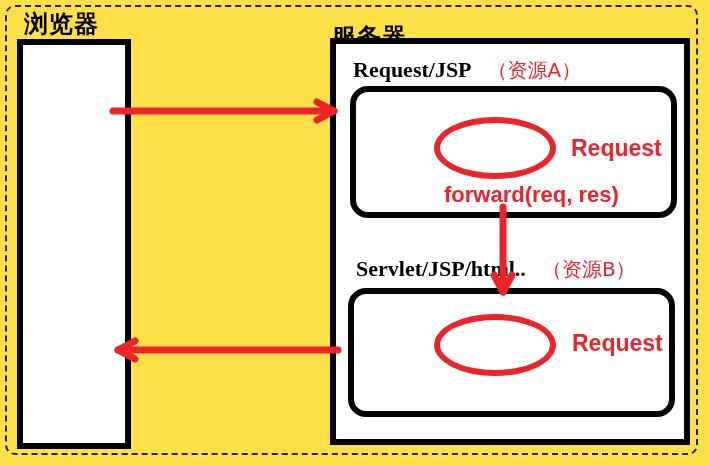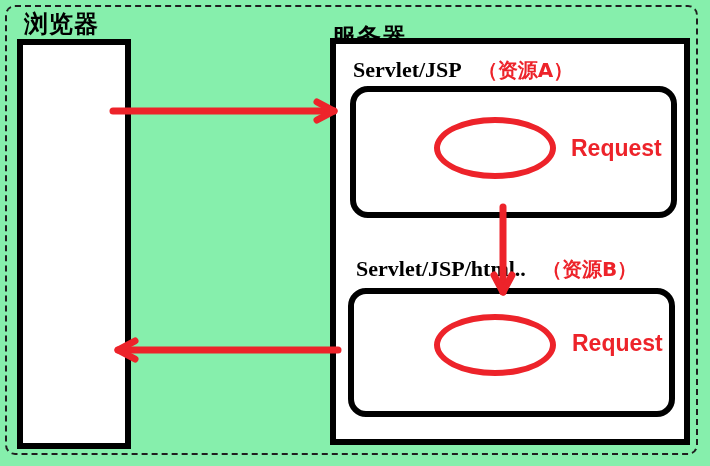--- a/index.html
+++ b/index.html
@@ -4,21 +4,21 @@
 <style>
   :root { --red: #ed232a; --black: #000000; }
   * { margin: 0; padding: 0; box-sizing: border-box; }
   html, body { background: #ffffff; }
   body { font-family: "Liberation Sans", sans-serif; }
 
   .canvas {
     position: relative;
     width: 710px;
     height: 466px;
-    background: #86efac;
+    background: #fde047;
     overflow: hidden;
   }
 
   .outer-frame {
     position: absolute;
     left: 5px; top: 5px;
     width: 693px; height: 450px;
     border: 2px dashed #1f1f1f;
     border-radius: 10px;
   }
@@ -56,21 +56,21 @@
     font-family: "Liberation Serif", "DejaVu Serif", serif;
     font-weight: bold;
     font-size: 22px;
     color: var(--black);
     white-space: nowrap;
   }
   .resA-label { left: 353px; top: 57px; }
   .resB-label { left: 356px; top: 256px; }
   .res-tag {
     font-family: "DejaVu Sans", "Liberation Serif", serif;
-    font-weight: bold;
+    font-weight: normal;
     font-size: 20px;
     color: var(--red);
     margin-left: 16px;
   }
 
   .round-box {
     position: absolute;
     width: 327px;
     border: 6px solid var(--black);
     border-radius: 18px;
@@ -116,25 +116,26 @@
 
   <div class="outer-frame"></div>
 
   <div class="cjk-label browser-label">浏览器</div>
   <div class="browser-box"></div>
 
   <div class="cjk-label server-label">服务器</div>
   <div class="server-box"></div>
 
   <div class="res-label resA-label">
-    <span>Servlet/JSP</span><span class="res-tag">（资源A）</span>
+    <span>Request/JSP</span><span class="res-tag">（资源A）</span>
   </div>
   <div class="round-box boxA"></div>
   <div class="req-ellipse ellipseA"></div>
   <div class="red-serif requestA">Request</div>
+  <div class="red-serif forward">forward(req, res)</div>
 
   <div class="res-label resB-label">
     <span>Servlet/JSP/html..</span><span class="res-tag">（资源B）</span>
   </div>
   <div class="round-box boxB"></div>
   <div class="req-ellipse ellipseB"></div>
   <div class="red-serif requestB">Request</div>
 
   <svg class="arrow-layer" viewBox="0 0 710 466" xmlns="http://www.w3.org/2000/svg">
     <defs>

